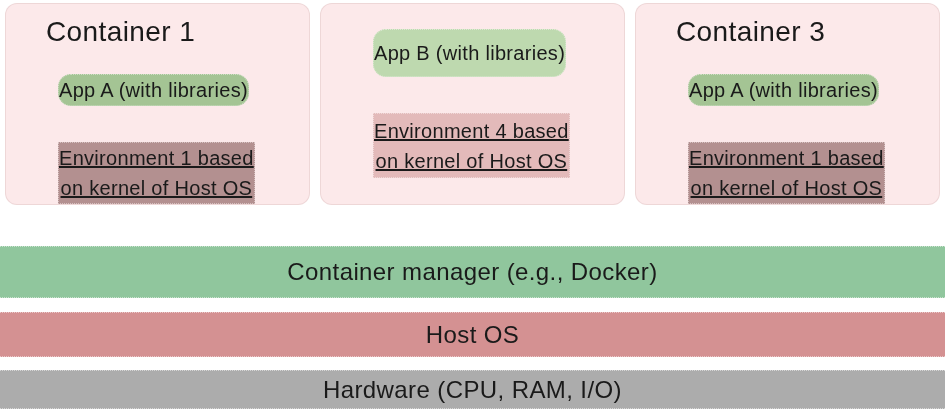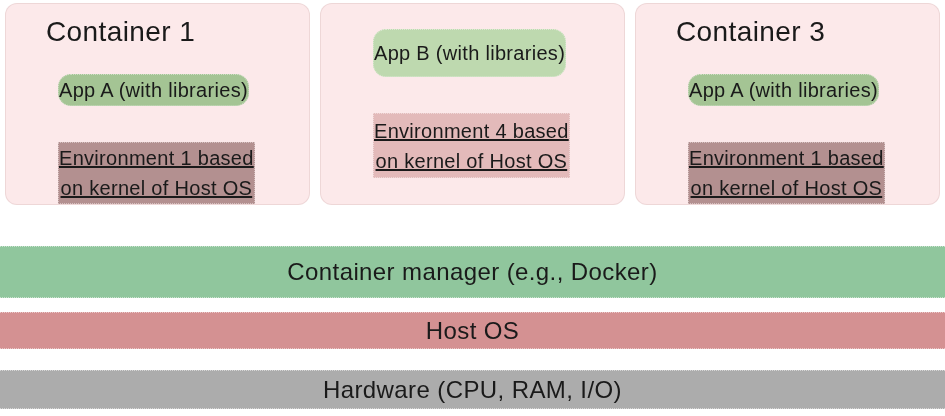--- a/index.html
+++ b/index.html
@@ -80,21 +80,21 @@
     align-items: center;
     justify-content: center;
     font-size: 24px;
     letter-spacing: 0.4px;
     border-top: 1px dotted rgba(255, 255, 255, 0.5);
     border-bottom: 1px dotted rgba(255, 255, 255, 0.5);
     box-sizing: border-box;
     white-space: nowrap;
   }
   .layer-manager  { top: 246px; height: 52px; }
-  .layer-host     { top: 312px; height: 37px; }
+  .layer-host     { top: 312px; height: 45px; }
   .layer-hardware { top: 370px; height: 39px; }
 </style>
 </head>
 <body>
 
 <div class="stage">
 
   <div class="containers-row">
 
     <section class="container-box" style="background: rgb(252, 233, 234);">

